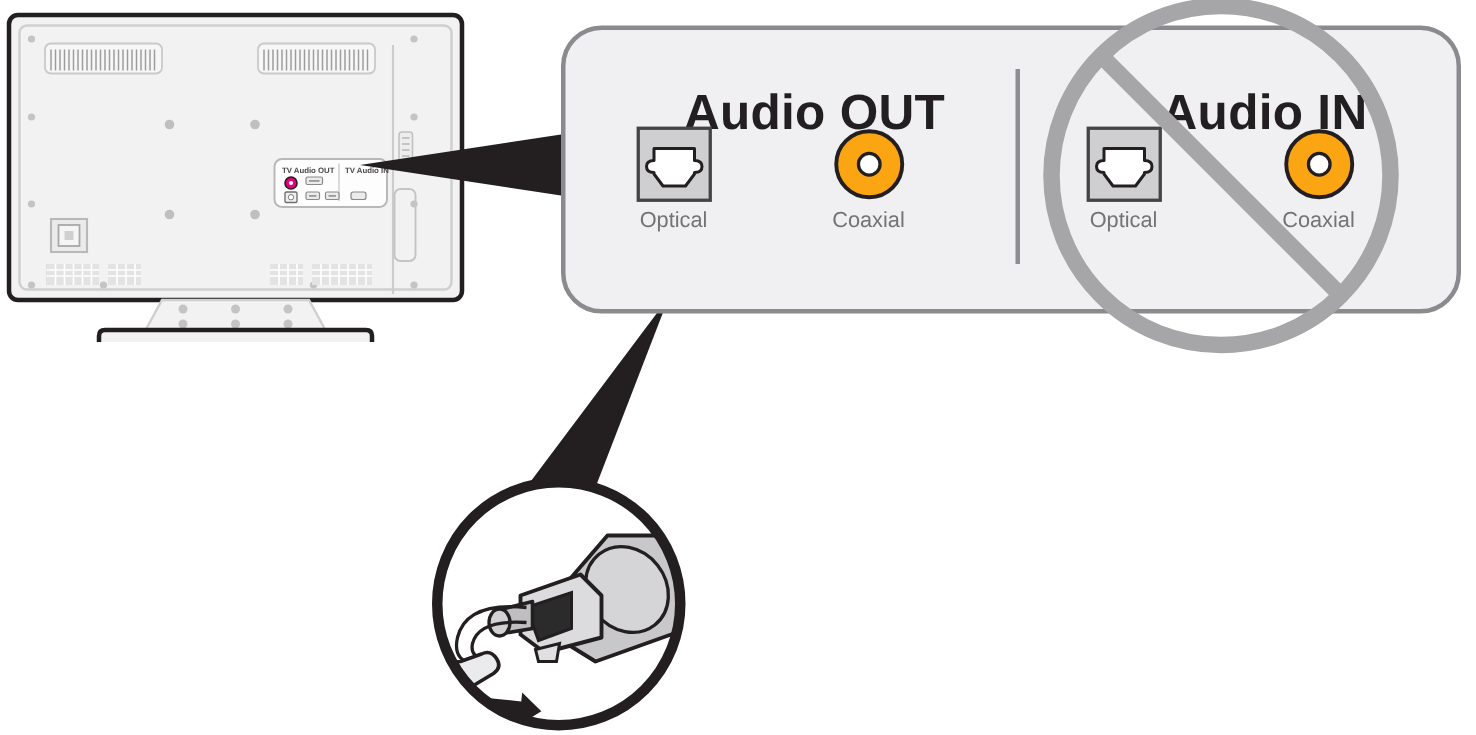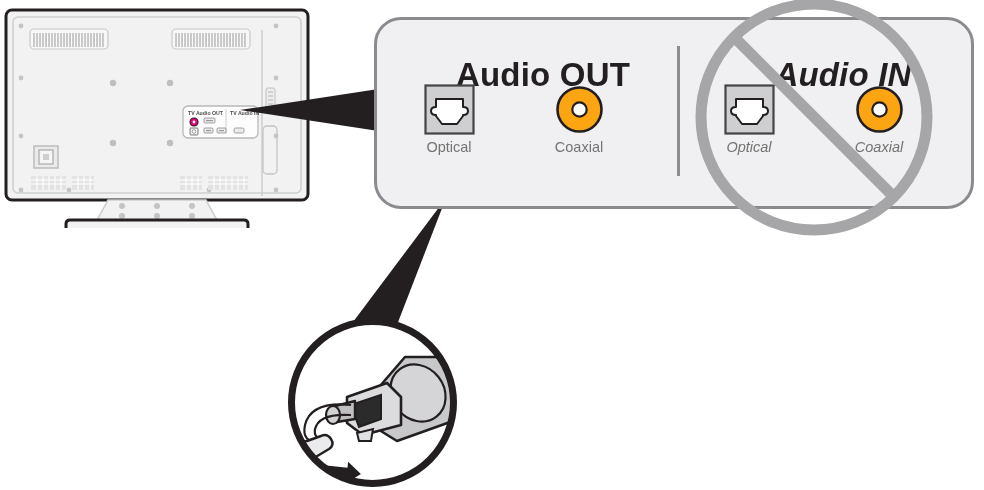--- a/index.html
+++ b/index.html
@@ -30,21 +30,21 @@
     border-radius: 27px;
     box-sizing: border-box;
     z-index: 3;
   }
   .panel-half {
     position: absolute;
     top: 0;
     height: 100%;
   }
   #half-out { left: 0px;   width: 300px; }
-  #half-in  { left: 300px; width: 300px; font-style: italic; }
+  #half-in  { left: 300px; width: 300px; }
 
   .panel-heading {
     position: absolute;
     top: 16px;
     left: 16px;
     width: 100%;
     text-align: center;
     font-size: 33px;
     font-weight: bold;
     color: #231f20;

